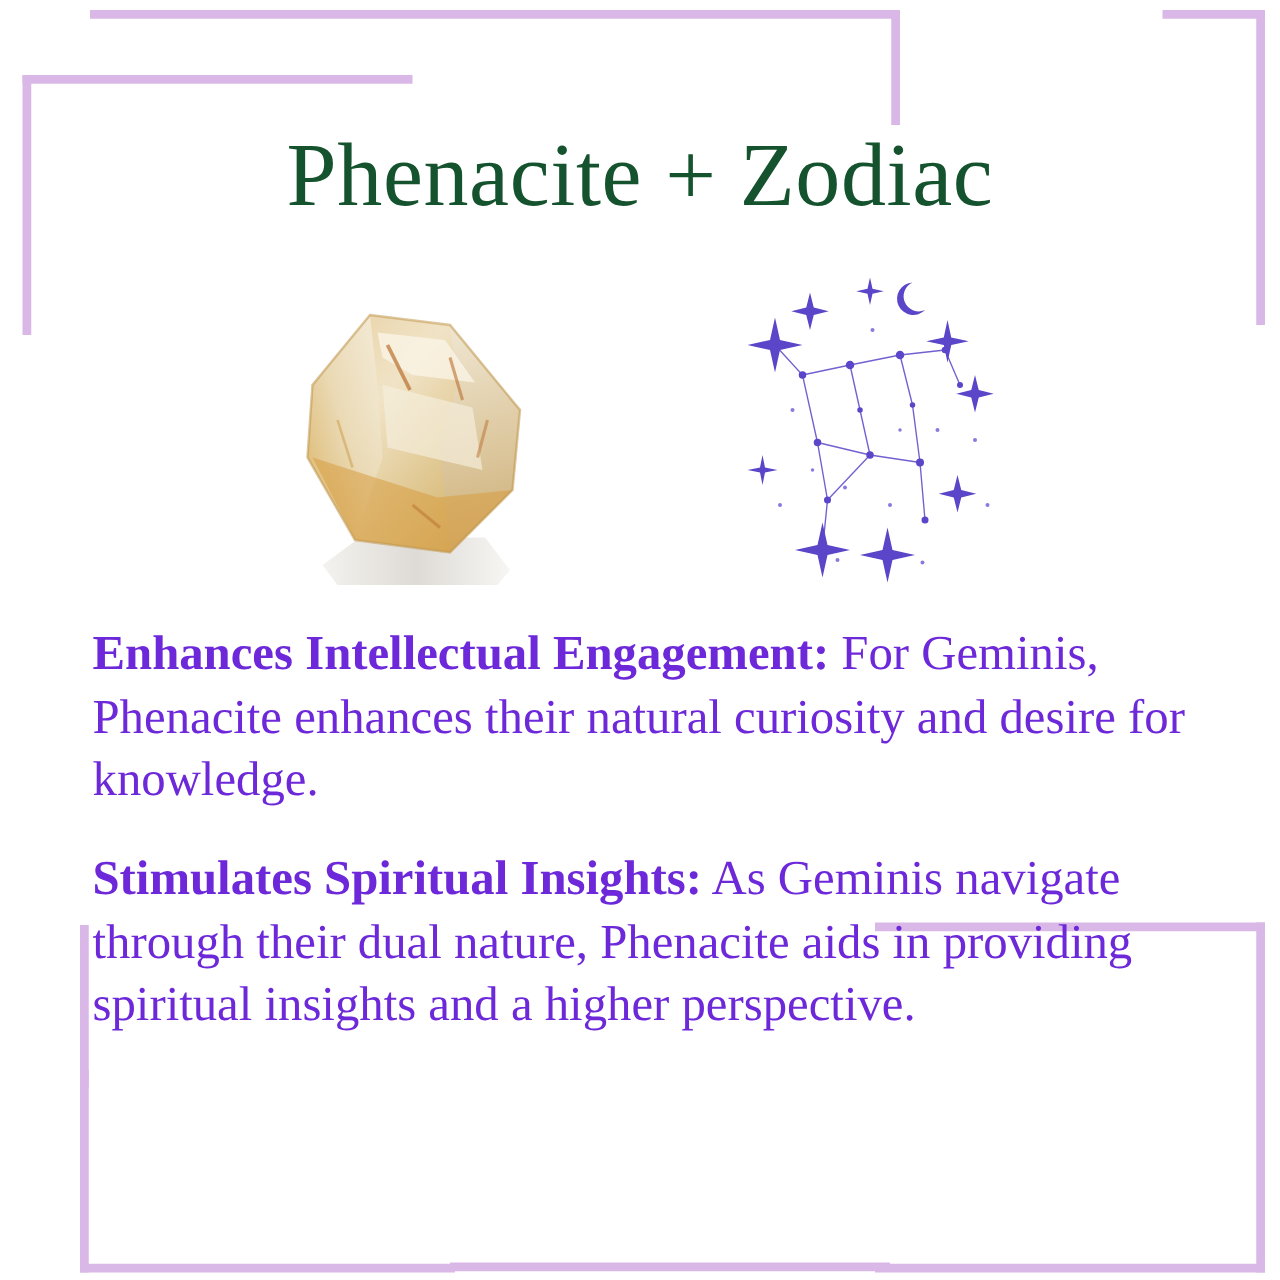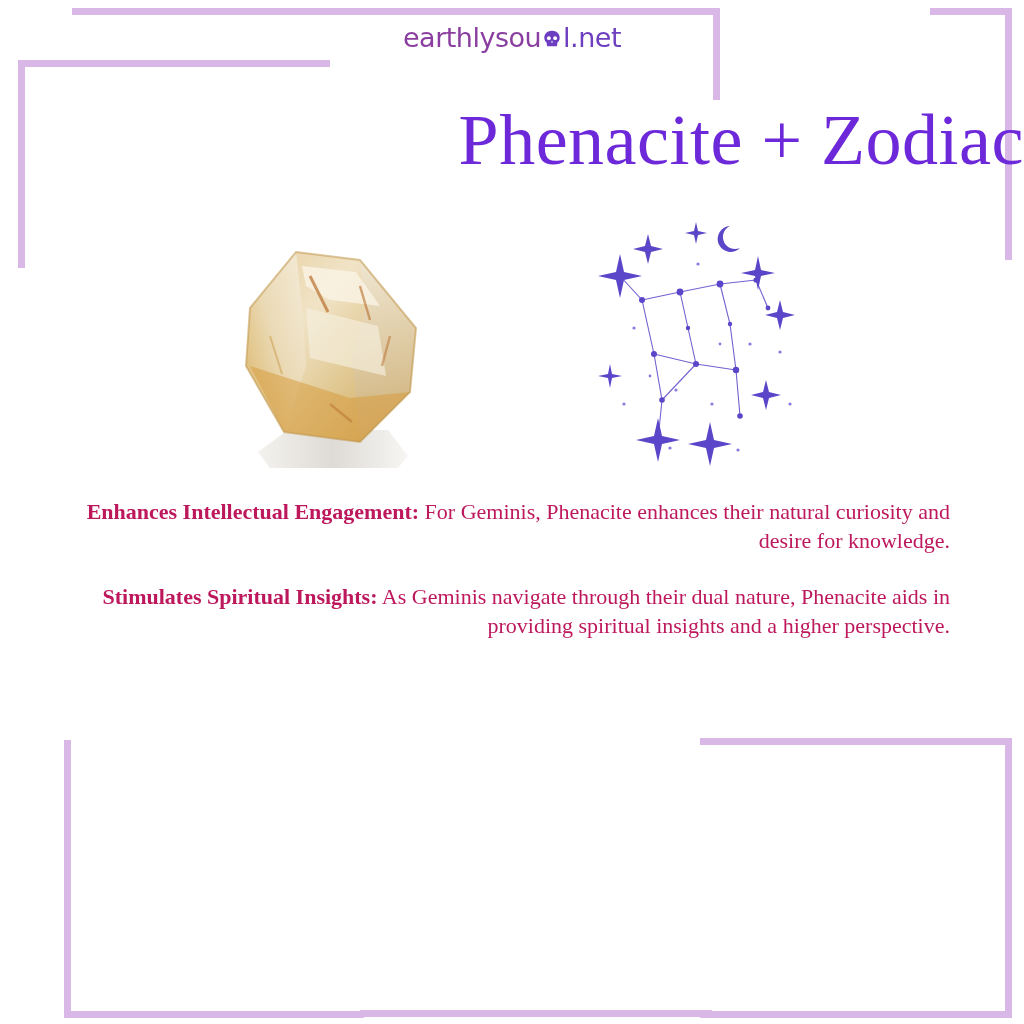--- a/index.html
+++ b/index.html
@@ -88,25 +88,25 @@
     width: 22px; height: 22px;
     vertical-align: -4px;
     position: relative;
   }
 
   
   .title {
     position: absolute;
     left: 0; right: 0;
     top: 104px;
-    text-align: right;
+    text-align: center;
     font-family: "Liberation Serif", serif;
     font-size: 72px;
     line-height: 1.0;
-    color: #6d28d9;
+    color: #14532d;
     letter-spacing: 0.5px;
   }
 
   
   .media {
     position: absolute;
     left: 0; right: 0;
     top: 196px;
     height: 290px;
   }
@@ -127,55 +127,45 @@
 
   
   .content {
     position: absolute;
     left: 74px;
     top: 498px;
     width: 876px;
   }
   .para {
     font-family: "Liberation Serif", serif;
-    font-size: 22px;
+    font-size: 39px;
     line-height: 1.30;
-    color: #be185d;
+    color: #6d28d9;
     margin: 0 0 28px 0;
-    text-align: right;
+    text-align: left;
   }
   .para:last-child { margin-bottom: 4px; }
   .para .lead {
     font-weight: bold;
   }
 </style>
 </head>
 <body>
 
 <div class="page">
 
   <div class="frame frame-tl"></div>
   <div class="frame frame-tl2"></div>
   <div class="frame frame-tr"></div>
   <div class="frame frame-tr-top"></div>
   <div class="frame frame-br"></div>
   <div class="frame frame-bl"></div>
   <div class="frame frame-bl-left"></div>
   <div class="frame frame-br-inner"></div>
 
-  <div class="logo-wrap">
-    <span class="logo-text">
-      <span>earthlysou</span><span class="logo-skull"><svg viewBox="0 0 24 24" width="22" height="22">
-            <path d="M12 2C7 2 3.6 5.2 3.6 9.6c0 2.6 1.2 4.4 2.7 5.5v2.3c0 .8.6 1.4 1.4 1.4h8.6c.8 0 1.4-.6 1.4-1.4v-2.3c1.5-1.1 2.7-2.9 2.7-5.5C20.4 5.2 17 2 12 2z" fill="#6d3fc0"></path>
-            <circle cx="8.6" cy="10" r="2.1" fill="#ffffff"></circle>
-            <circle cx="15.4" cy="10" r="2.1" fill="#ffffff"></circle>
-            <path d="M12 12.6l-1.1 2.2h2.2z" fill="#ffffff"></path>
-          </svg></span><span class="accent">l.net</span>
-    </span>
-  </div>
 
   <div class="title">Phenacite + Zodiac</div>
 
   <div class="media">
 
     <div class="crystal">
       <svg viewBox="0 0 240 268" width="240" height="268">
         <defs>
           <linearGradient id="gA" x1="0" y1="0" x2="1" y2="1">
             <stop offset="0%" stop-color="#e8cfa0"></stop>

